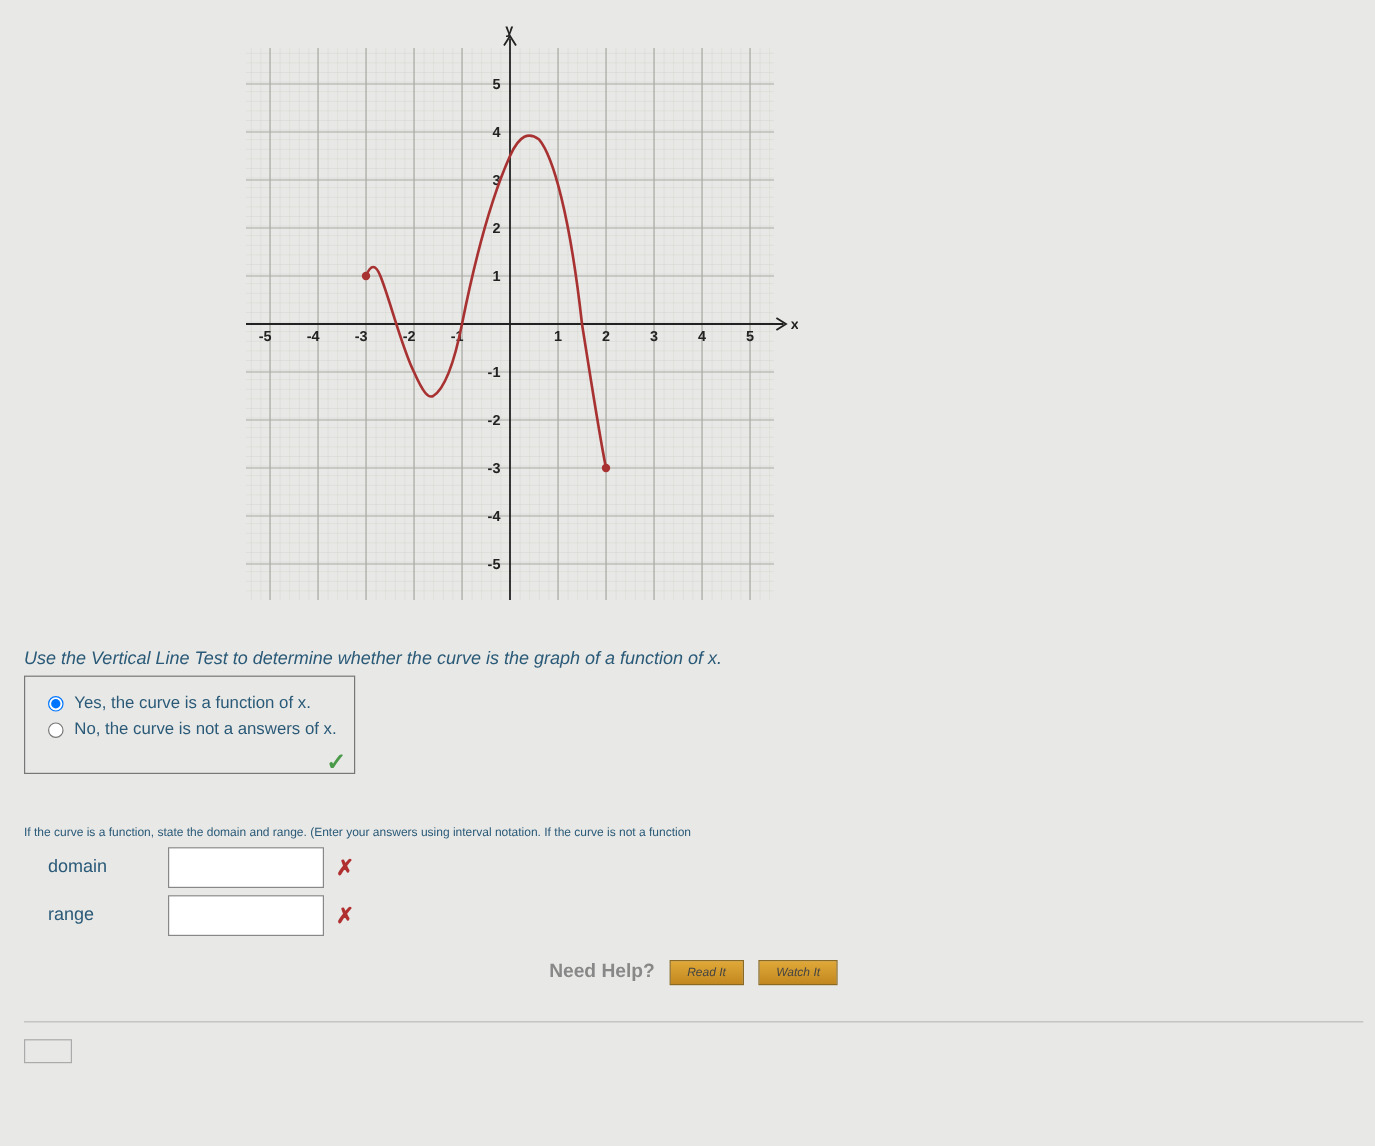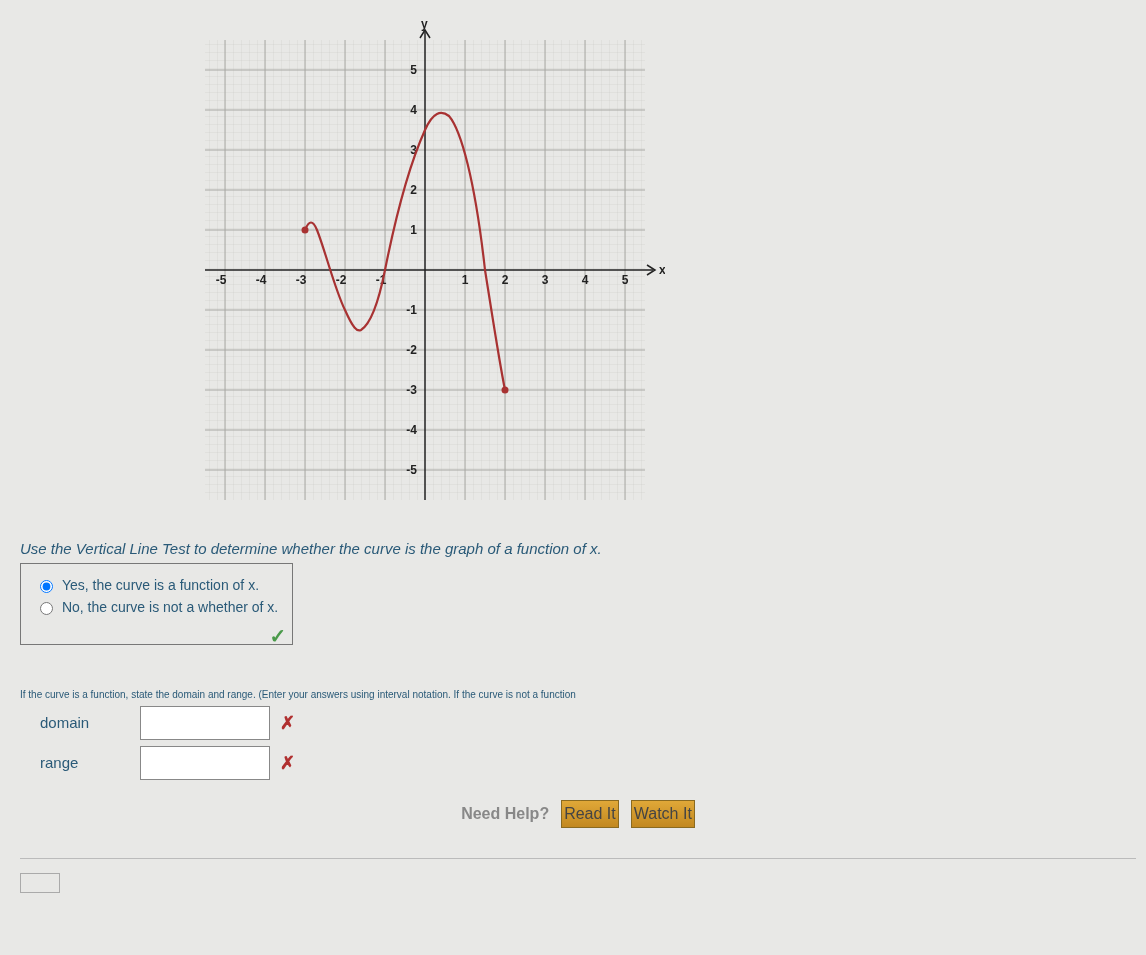--- a/index.html
+++ b/index.html
@@ -89,23 +89,24 @@
     }
     .need-help-label {
       color: #888;
       font-size: 16px;
       font-weight: bold;
     }
     .help-btn {
       background: linear-gradient(#e0a838, #c28820);
       border: 1px solid #8a6a20;
       color: #444;
-      font-size: 16px;
-      padding: 4px 2px;
+      font-size: 10px;
+      padding: 4px 14px;
       cursor: pointer;
+      font-style: italic;
     }
     hr.bottom-rule {
       margin-top: 30px;
       border: none;
       border-top: 1px solid #bbb;
     }
     .blank-box {
       width: 40px;
       height: 20px;
       border: 1px solid #aaa;
@@ -206,21 +207,21 @@
 <div class="prompt1">Use the Vertical Line Test to determine whether the curve is the graph of a function of x.</div>
 
 
 <div class="answer-box">
   <div class="radio-row">
     <input type="radio" name="isfunc" checked="" style="">
     <span>Yes, the curve is a function of x.</span>
   </div>
   <div class="radio-row">
     <input type="radio" name="isfunc" style="">
-    <span>No, the curve is not a whether of x.</span>
+    <span>No, the curve is not a answers of x.</span>
   </div>
   <span class="checkmark">✓</span>
 </div>
 
 
 <div class="prompt2">If the curve is a function, state the domain and range. (Enter your answers using interval notation. If the curve is not a function</div>
 
 
 <div class="dr-row">
   <span class="dr-label">domain</span>

